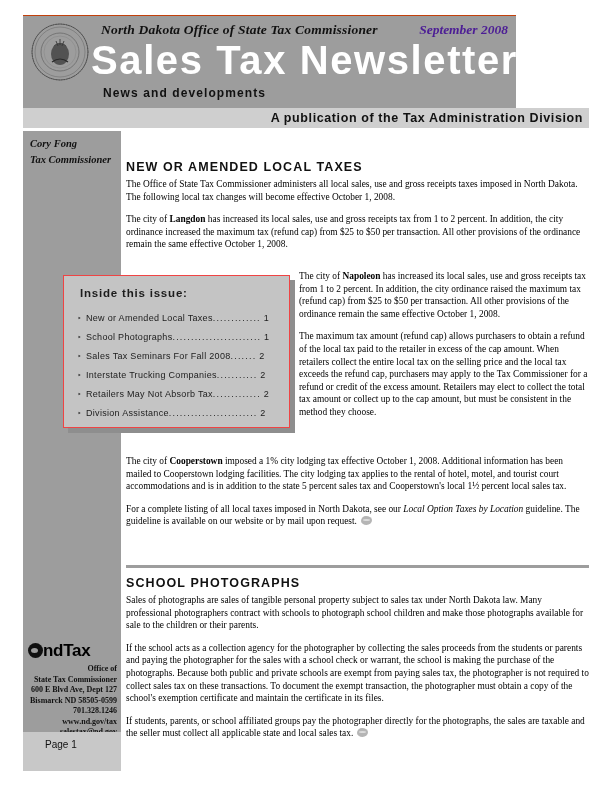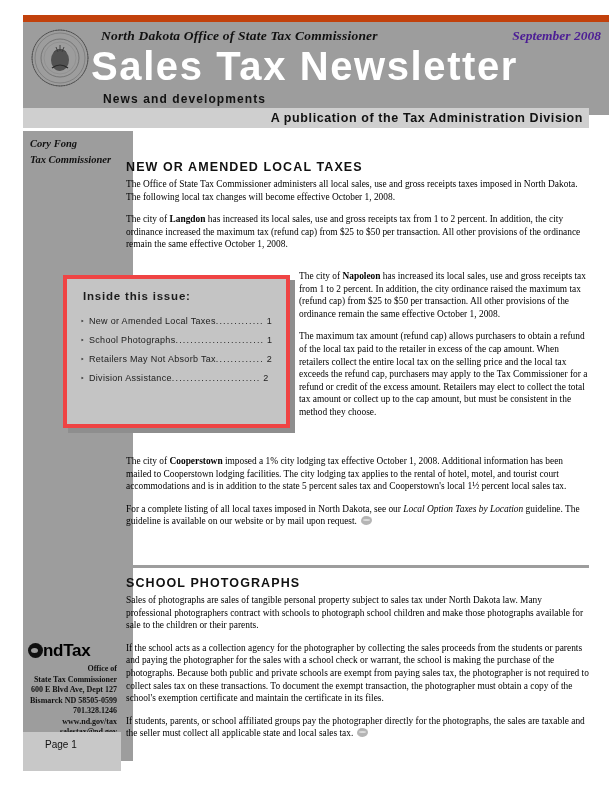--- a/index.html
+++ b/index.html
@@ -13,24 +13,24 @@
     position: relative;
     font-family: "Liberation Serif", serif;
     overflow: hidden;
   }
 
   
   #masthead {
     position: absolute;
     left: 23px;
     top: 15px;
-    width: 586px;
+    width: 493px;
     height: 93px;
     background: #9d9d9d;
-    border-top: 7px solid #c2410c;
+    border-top: 1px solid #c2410c;
   }
   #seal {
     position: absolute;
     left: 7px;
     top: 6px;
     width: 60px;
     height: 60px;
   }
   #seal svg { display:block; }
 
@@ -103,21 +103,20 @@
   }
 
   
   #sidebar {
     position: absolute;
     left: 23px;
     top: 131px;
     width: 98px;
     height: 630px;
     background: #9d9d9d;
-    padding-left: 12px;
   }
   #commissioner {
     position: absolute;
     left: 7px;
     top: 5px;
     width: 90px;
     font-family: "Liberation Serif", serif;
     font-style: italic;
     font-weight: bold;
     font-size: 10.5px;
@@ -243,21 +242,21 @@
   }
 
   
   #inside-box {
     position: absolute;
     left: 63px;
     top: 275px;
     width: 227px;
     height: 153px;
     background: #c4c4c4;
-    border: 4px solid #ef4444;
+    border: 1px solid #ef4444;
     box-shadow: 5px 5px 0 0 #8e8e8e;
     box-sizing: border-box;
   }
   #inside-title {
     position: absolute;
     left: 16px;
     top: 11px;
     font-family: "Liberation Sans", sans-serif;
     font-size: 11.5px;
     font-weight: bold;
@@ -366,20 +365,22 @@
   <div class="sec-head">NEW OR AMENDED LOCAL TAXES</div>
   <p class="body-text">The Office of State Tax Commissioner administers all local sales, use and gross receipts taxes imposed in North Dakota.  The following local tax changes will become effective October 1, 2008.</p>
   <p class="body-text"><span>The city of </span><b>Langdon</b><span> has increased its local sales, use and gross receipts tax from 1 to 2 percent.  In addition, the city ordinance increased the maximum tax (refund cap) from $25 to $50 per transaction.  All other provisions of the ordinance remain the same effective October 1, 2008.</span></p>
 </div>
 
 <div id="inside-box">
   <div id="inside-title">Inside this issue:</div>
   <ul id="inside-list">
     <li><span class="bullet">‣</span><span>New or Amended Local Taxes</span><span class="dots">.............</span> <span>1</span></li>
     <li><span class="bullet">‣</span><span>School Photographs</span><span class="dots">........................</span> <span>1</span></li>
+    <li><span class="bullet">‣</span><span>Sales Tax Seminars For Fall 2008</span><span class="dots">.......</span> <span>2</span></li>
+    <li><span class="bullet">‣</span><span>Interstate Trucking Companies</span><span class="dots">...........</span> <span>2</span></li>
     <li><span class="bullet">‣</span><span>Retailers May Not Absorb Tax</span><span class="dots">.............</span> <span>2</span></li>
     <li><span class="bullet">‣</span><span>Division Assistance</span><span class="dots">........................</span> <span>2</span></li>
   </ul>
 </div>
 
 <div id="col-right">
   <p class="body-text"><span>The city of </span><b>Napoleon</b><span> has increased its local sales, use and gross receipts tax from 1 to 2 percent.  In addition, the city ordinance raised the maximum tax (refund cap) from $25 to $50 per transaction.  All other provisions of the ordinance remain the same effective October 1, 2008.</span></p>
   <p class="body-text">The maximum tax amount (refund cap) allows purchasers to obtain a refund of the local tax paid to the retailer in excess of the cap amount.  When retailers collect the entire local tax on the selling price and the local tax exceeds the refund cap, purchasers may apply to the Tax Commissioner for a refund or credit of the excess amount.  Retailers may elect to collect the total tax amount or collect up to the cap amount, but must be consistent in the method they choose.</p>
 </div>
 

